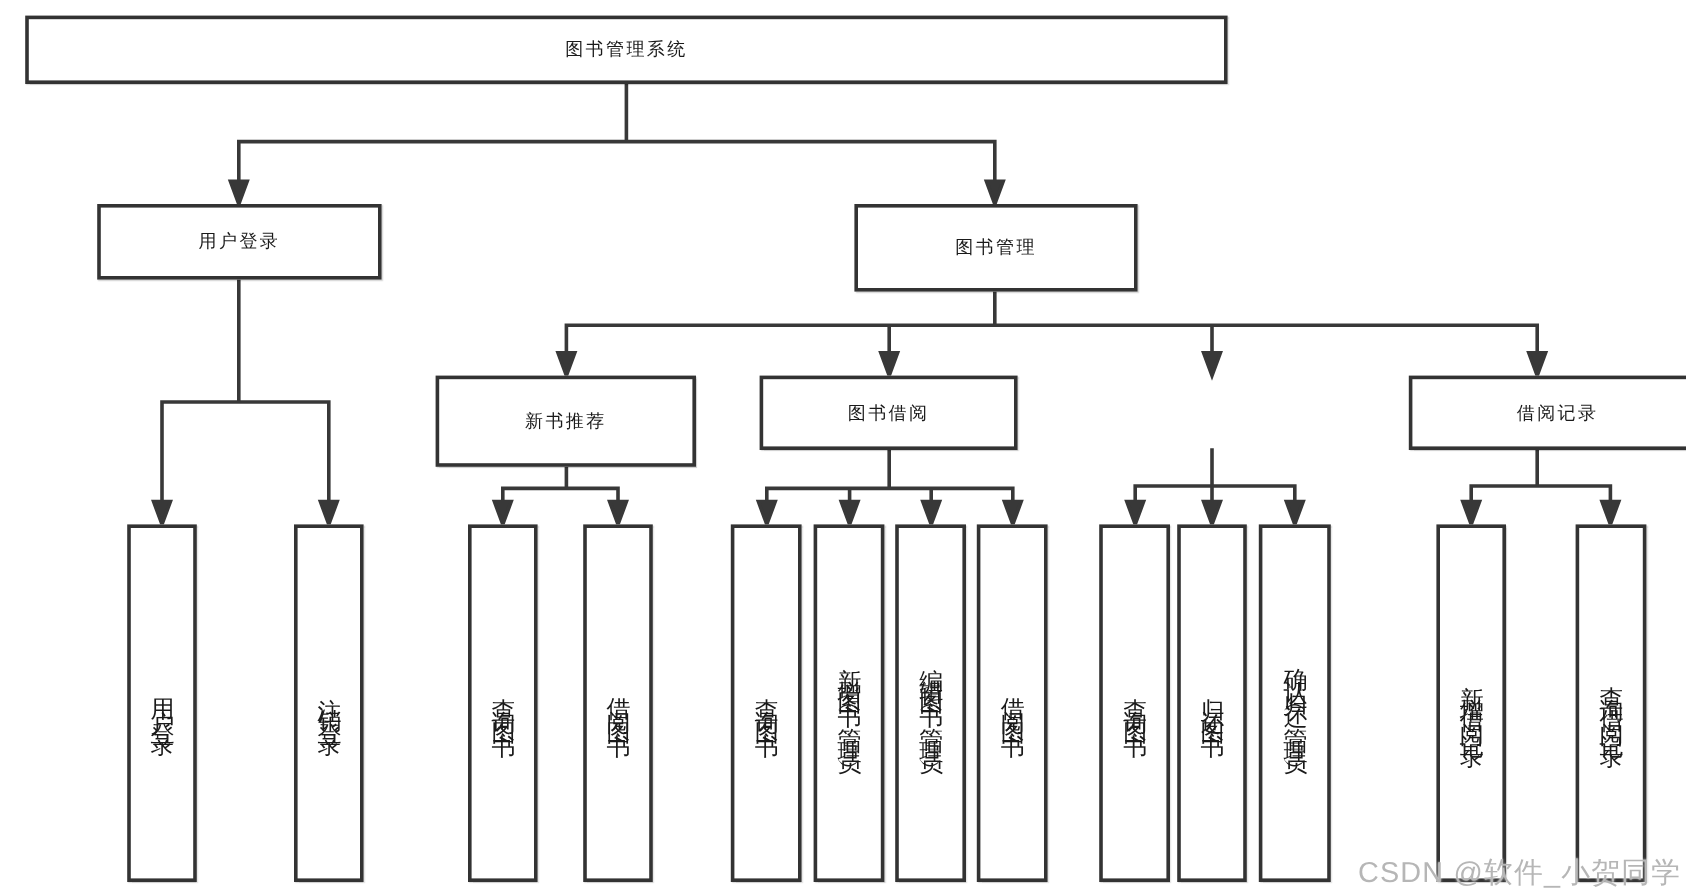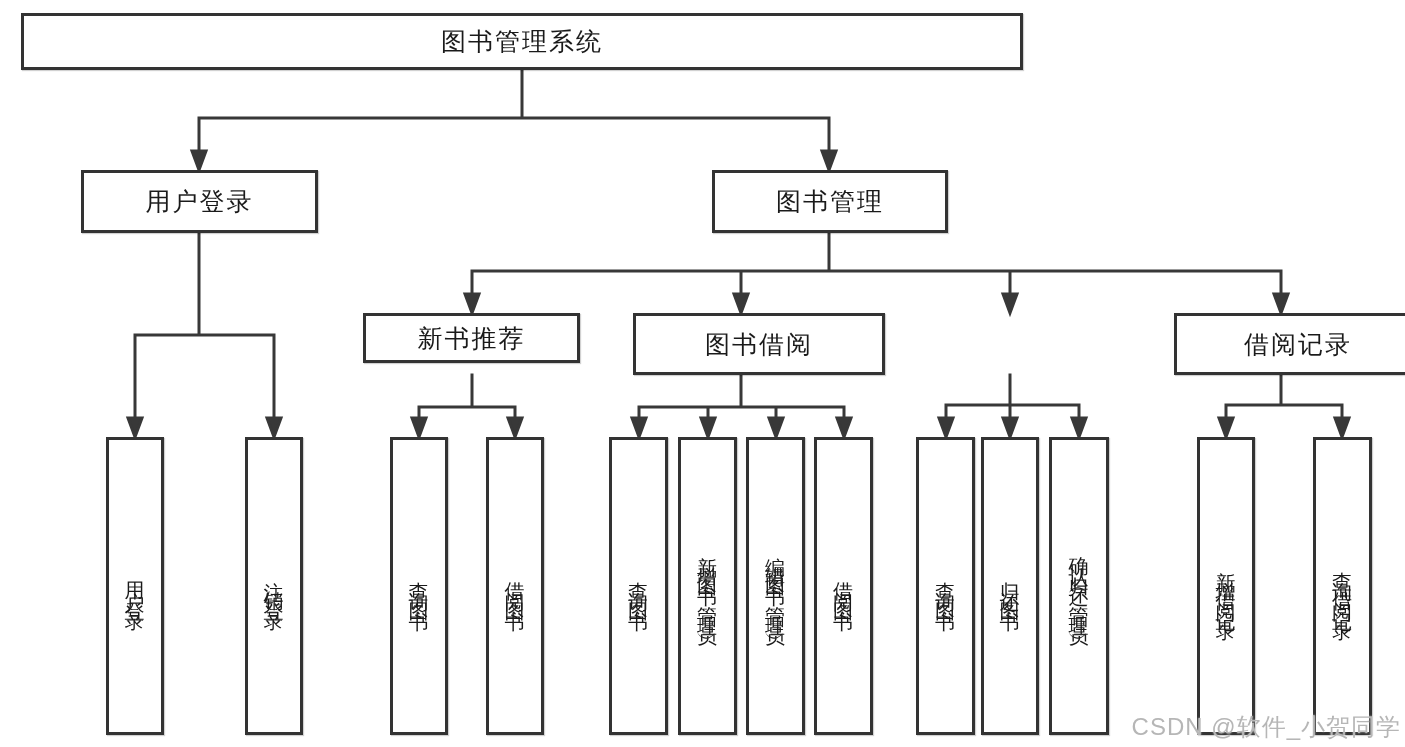--- a/index.html
+++ b/index.html
@@ -9,21 +9,21 @@
     color:var(--text,#1a1a1a);
   }
   .stage{position:absolute;left:0;top:0;width:1405px;height:747px;}
   svg.connectors{position:absolute;left:0;top:0;z-index:0;color:var(--line,#383838);}
   .box{
     position:absolute;z-index:1;box-sizing:border-box;
     background:#ffffff;border:3px solid var(--border,#333333);
     display:flex;align-items:center;justify-content:center;
     box-shadow:1px 1px 1px rgba(0,0,0,0.18);
   }
-  .box.h{font-size:25px;letter-spacing:2px;white-space:nowrap;}
+  .box.h{font-size:15px;letter-spacing:2px;white-space:nowrap;}
   .box.v{
     writing-mode:vertical-rl;text-orientation:mixed;
     font-size:20px;letter-spacing:10px;line-height:1;
   }
   .box.v span{display:block;}
   .watermark{
     position:absolute;z-index:5;right:4px;top:711px;
     font-size:24px;letter-spacing:1px;
     color:var(--watermark,#b6b6b6);
     text-shadow:0 0 2px #ffffff;
@@ -85,28 +85,28 @@
     </g>
   </svg>
 
   <div class="box h" style="left:21px;top:13px;width:1002px;height:57px">
     <span>图书管理系统</span>
   </div>
 
   <div class="box h" style="left:81px;top:170px;width:237px;height:63px">
     <span>用户登录</span>
   </div>
-  <div class="box h" style="left:712px;top:170px;width:236px;height:63px">
+  <div class="box h" style="left:712px;top:170px;width:236px;height:73px">
     <span>图书管理</span>
   </div>
 
-  <div class="box h" style="left:363px;top:313px;width:217px;height:50px">
+  <div class="box h" style="left:363px;top:313px;width:217px;height:76px">
     <span>新书推荐</span>
   </div>
-  <div class="box h" style="left:633px;top:313px;width:252px;height:62px">
+  <div class="box h" style="left:633px;top:313px;width:215px;height:62px">
     <span>图书借阅</span>
   </div>
   <div class="box h" style="left:1174px;top:313px;width:248px;height:62px">
     <span>借阅记录</span>
   </div>
 
   <div class="box v" style="left:106px;top:437px;width:58px;height:298px">
     <span>用户登录</span>
   </div>
   <div class="box v" style="left:245px;top:437px;width:58px;height:298px">

